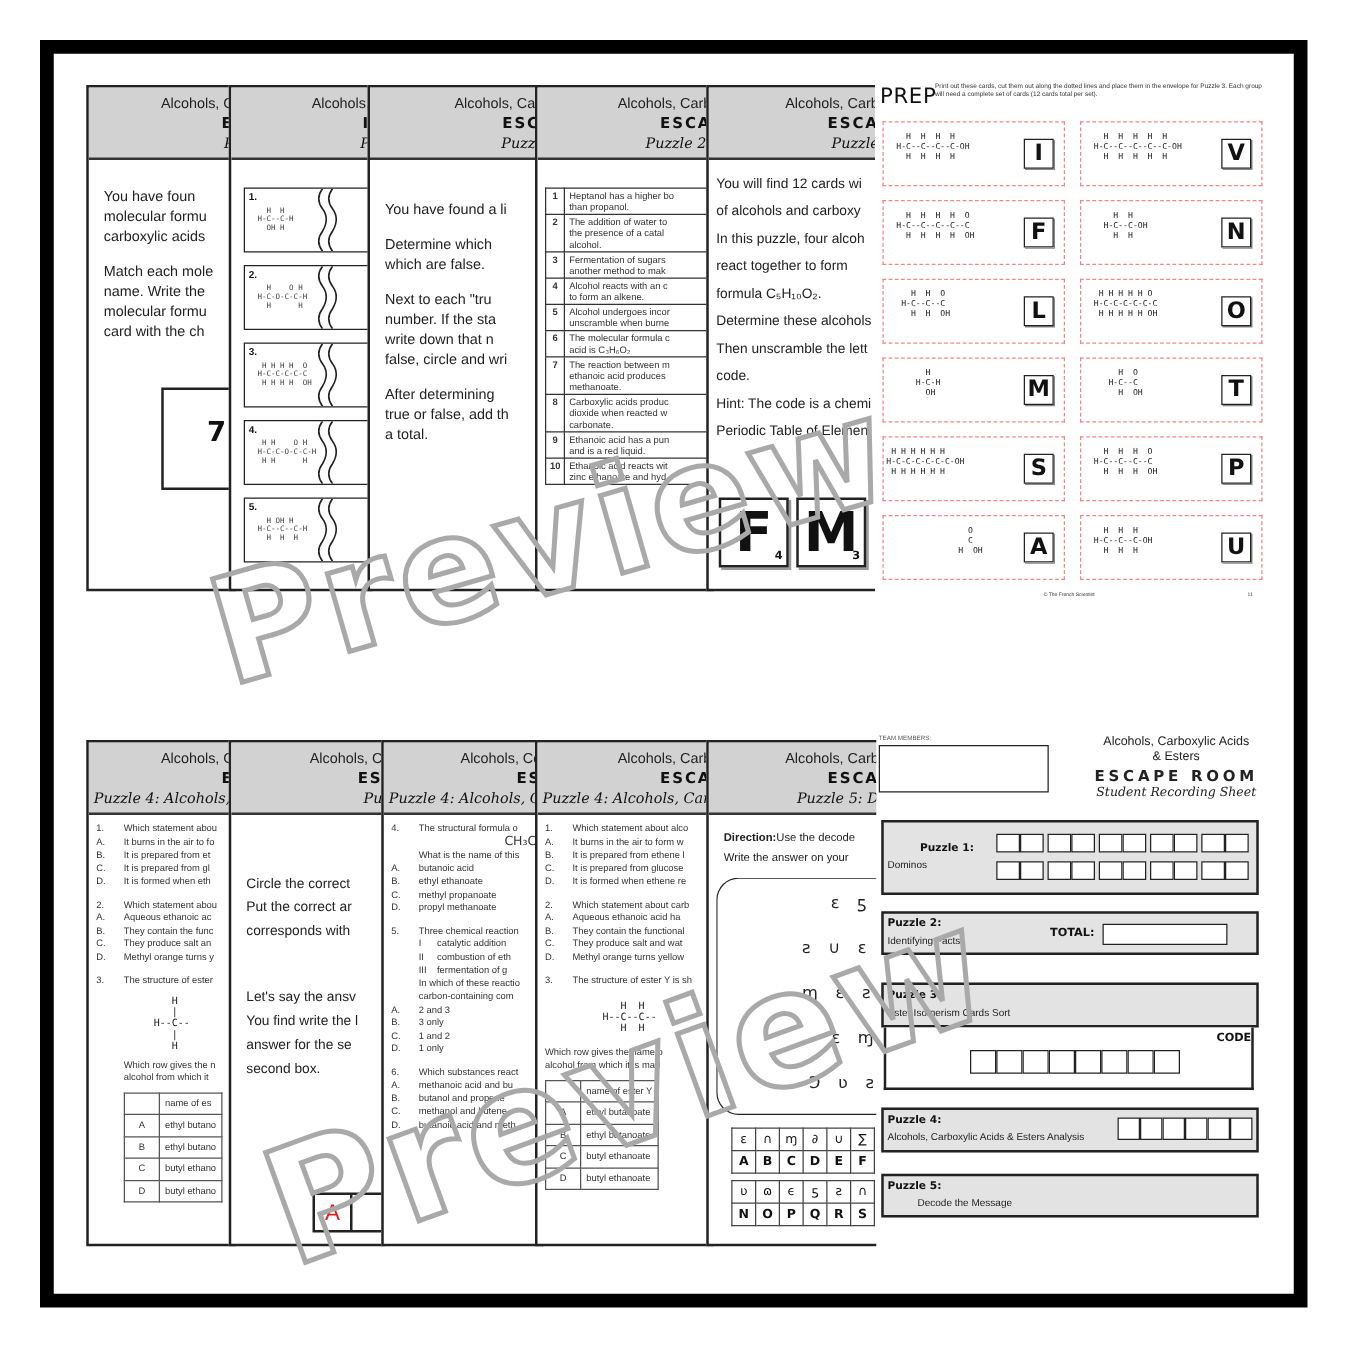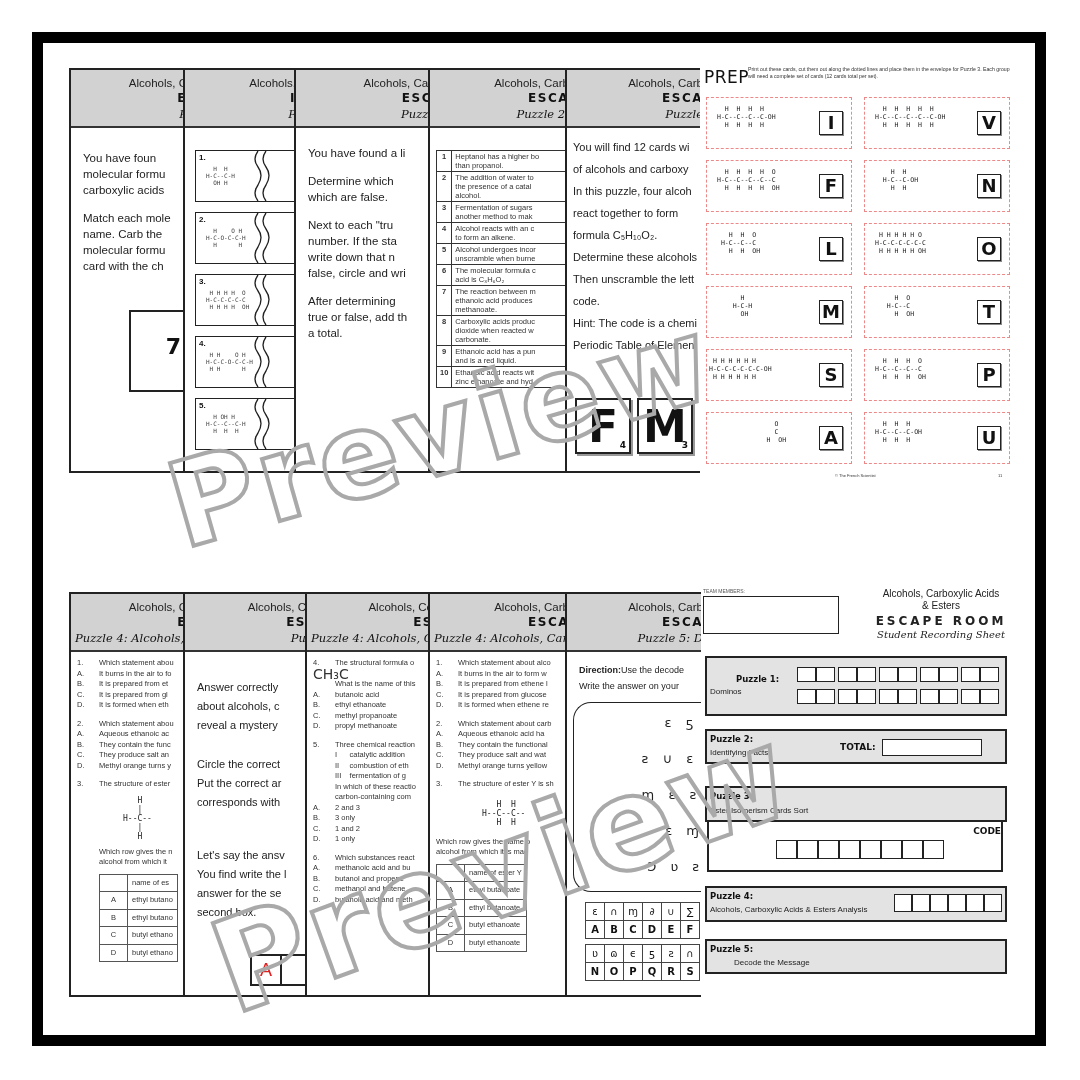--- a/index.html
+++ b/index.html
@@ -92,21 +92,21 @@
       <div class="t3">P</div>
     </div>
     <div class="body-text" style="font-size:11.5px;">
       <p>
         <span>You have foun</span><br>
         <span>molecular formu</span><br>
         <span>carboxylic acids</span>
       </p>
       <p>
         <span>Match each mole</span><br>
-        <span>name. Carb the</span><br>
+        <span>name. Write the</span><br>
         <span>molecular formu</span><br>
         <span>card with the ch</span>
       </p>
     </div>
     <div style="position:absolute;left:58px;top:240px;width:70px;height:82px;border:2px solid #222;">
       <div style="position:absolute;right:16px;top:22px;font-size:22px;font-weight:900;font-family:'DejaVu Sans',sans-serif;">7</div>
     </div>
   </div>
 
   <div class="page" style="left:140px;top:25px;width:115px;height:405px;">
@@ -166,21 +166,21 @@
 
     </div>
   </div>
 
   <div class="page" style="left:251px;top:25px;width:140px;height:405px;">
     <div class="hdr">
       <div class="t1">Alcohols, Car</div>
       <div class="t2">ESC</div>
       <div class="t3">Puzzl</div>
     </div>
-    <div class="body-text" style="padding-top:17px;font-size:11.5px;">
+    <div class="body-text" style="padding-top:32px;font-size:11.5px;">
       <p><span>You have found a li</span></p>
       <p><span>Determine which</span><br><span>which are false.</span></p>
       <p><span>Next to each "tru</span><br><span>number. If the sta</span><br><span>write down that n</span><br><span>false, circle and wri</span></p>
       <p><span>After determining</span><br><span>true or false, add th</span><br><span>a total.</span></p>
     </div>
   </div>
 
   <div class="page" style="left:385px;top:25px;width:143px;height:405px;">
     <div class="hdr">
       <div class="t1">Alcohols, Carb</div>
@@ -420,41 +420,40 @@
     </div>
   </div>
 
   <div class="page" style="left:140px;top:549px;width:125px;height:405px;">
     <div class="hdr">
       <div class="t1">Alcohols, C</div>
       <div class="t2">ES</div>
       <div class="t3">Pu</div>
     </div>
     <div class="body-text" style="padding-top:26px;font-size:11px;line-height:19px;">
-      <p><span>Answer correctly</span><br><span>about alcohols, c</span><br><span>reveal a mystery</span></p>
       <p style="margin-top:20px;"><span>Circle the correct</span><br><span>Put the correct ar</span><br><span>corresponds with</span></p>
       <p style="margin-top:34px;"><span>Let's say the ansv</span><br><span>You find write the l</span><br><span>answer for the se</span><br><span>second box.</span></p>
     </div>
     <div style="position:absolute;left:65px;top:360px;width:62px;height:32px;border:2px solid #222;display:flex;">
       <div style="width:30px;border-right:2px solid #222;color:#e02020;font-size:18px;text-align:center;line-height:28px;">A</div>
     </div>
   </div>
 
   <div class="page" style="left:262px;top:549px;width:130px;height:405px;">
     <div class="hdr left3">
       <div class="t1">Alcohols, Co</div>
       <div class="t2">ES</div>
       <div class="t3">Puzzle 4: Alcohols, C</div>
     </div>
     <div class="q">
       <div class="row">
             <span class="k">4.</span>
             <span>The structural formula o</span>
           </div>
-      <div class="row" style="font-family:'DejaVu Sans',sans-serif;font-size:14px;">
+      <div class="row" style="justify-content:flex-end;font-family:'DejaVu Sans',sans-serif;font-size:10px;">
             <span>CH₃C</span>
           </div>
       <div class="row">
             <span class="k"></span>
             <span>What is the name of this</span>
           </div>
       <div class="row">
             <span class="k">A.</span>
             <span>butanoic acid</span>
           </div>

